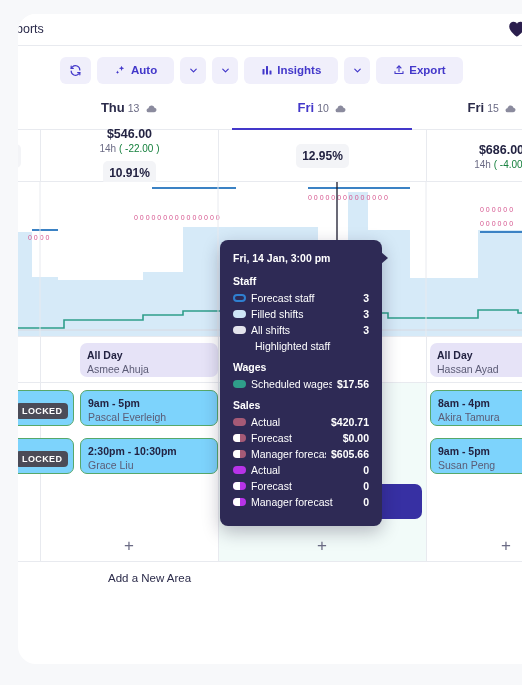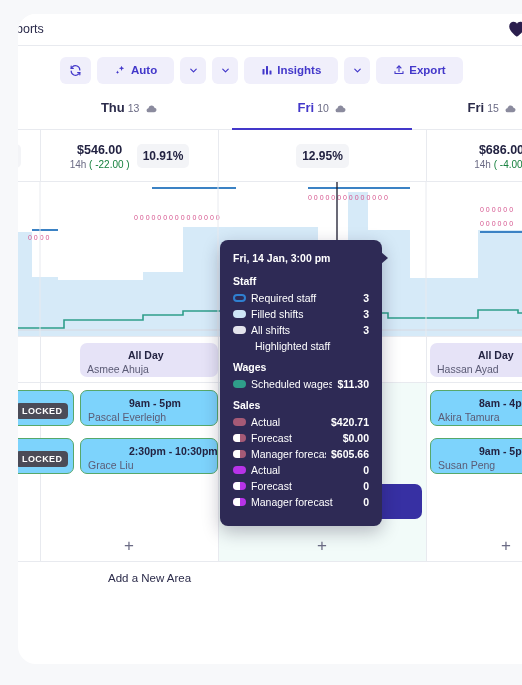--- a/index.html
+++ b/index.html
@@ -148,21 +148,21 @@
     position: absolute; top: 0; bottom: 0; background: #f2fbf9;
   }
   .shift-card {
     position: absolute;
     border-radius: 7px;
     padding: 5px 7px;
     font-size: 10.5px;
     line-height: 1.35;
     overflow: hidden;
   }
-  .shift-card .t { font-weight: 700; color: #232342; white-space: nowrap; margin-left: 41px; }
+  .shift-card .t { font-weight: 700; color: #232342; white-space: nowrap; }
   .shift-card .n { color: #5b5b75; white-space: nowrap; }
   .shift-card.allday { background: #e6e3f7; }
   .shift-card.green { background: #7dd3fc; border: 1px solid #57a86a; }
   .shift-card.indigo { background: #3730a3; }
   .locked-badge {
     position: absolute;
     background: #4b4b57;
     color: #fff;
     font-size: 9px;
     font-weight: 700;
@@ -333,21 +333,21 @@
         </span>
       </div>
       <div class="day-underline" style="left:214px; width:180px;"></div>
     </div>
 
     <div class="stats-row">
       <div class="stat-cell" style="left:-38px; width:60px; border-left:none;">
         <div class="stat-pct">%</div>
       </div>
 
-      <div class="stat-cell" style="left:22px; width:178px;">
+      <div class="stat-cell" style="left:22px; width:178px;flex-direction:column;">
         <div class="stat-main">
           <div class="stat-amount">$546.00</div>
           <div class="stat-sub">
             <span>14h</span>
             <span class="neg">( -22.00 )</span>
           </div>
         </div>
         <div class="stat-pct">10.91%</div>
       </div>
 
@@ -487,21 +487,21 @@
     </div>
   </div>
 
   <div class="tooltip">
     <div class="tt-arrow"></div>
     <div class="tt-title">Fri, 14 Jan, 3:00 pm</div>
 
     <div class="tt-section">Staff</div>
     <div class="tt-row">
       <span class="pill" style="background:transparent; border:2px solid #2f7fd0;"></span>
-      <span class="lbl">Required staff</span>
+      <span class="lbl">Forecast staff</span>
       <span class="val">3</span>
     </div>
     <div class="tt-row">
       <span class="pill" style="background:#cfe6f7;"></span>
       <span class="lbl">Filled shifts</span>
       <span class="val">3</span>
     </div>
     <div class="tt-row">
       <span class="pill" style="background:#e4e4ec;"></span>
       <span class="lbl">All shifts</span>
@@ -510,21 +510,21 @@
     <div class="tt-row sub">
       <span class="pill indent"></span>
       <span class="lbl">Highlighted staff</span>
       <span class="val"></span>
     </div>
 
     <div class="tt-section">Wages</div>
     <div class="tt-row">
       <span class="pill" style="background:#2f9e8a;"></span>
       <span class="lbl">Scheduled wages</span>
-      <span class="val">$11.30</span>
+      <span class="val">$17.56</span>
     </div>
 
     <div class="tt-section">Sales</div>
     <div class="tt-row">
       <span class="pill" style="background:#a65a76;"></span>
       <span class="lbl">Actual</span>
       <span class="val">$420.71</span>
     </div>
     <div class="tt-row">
       <span class="pill half" style="background:#a65a76;"></span>

